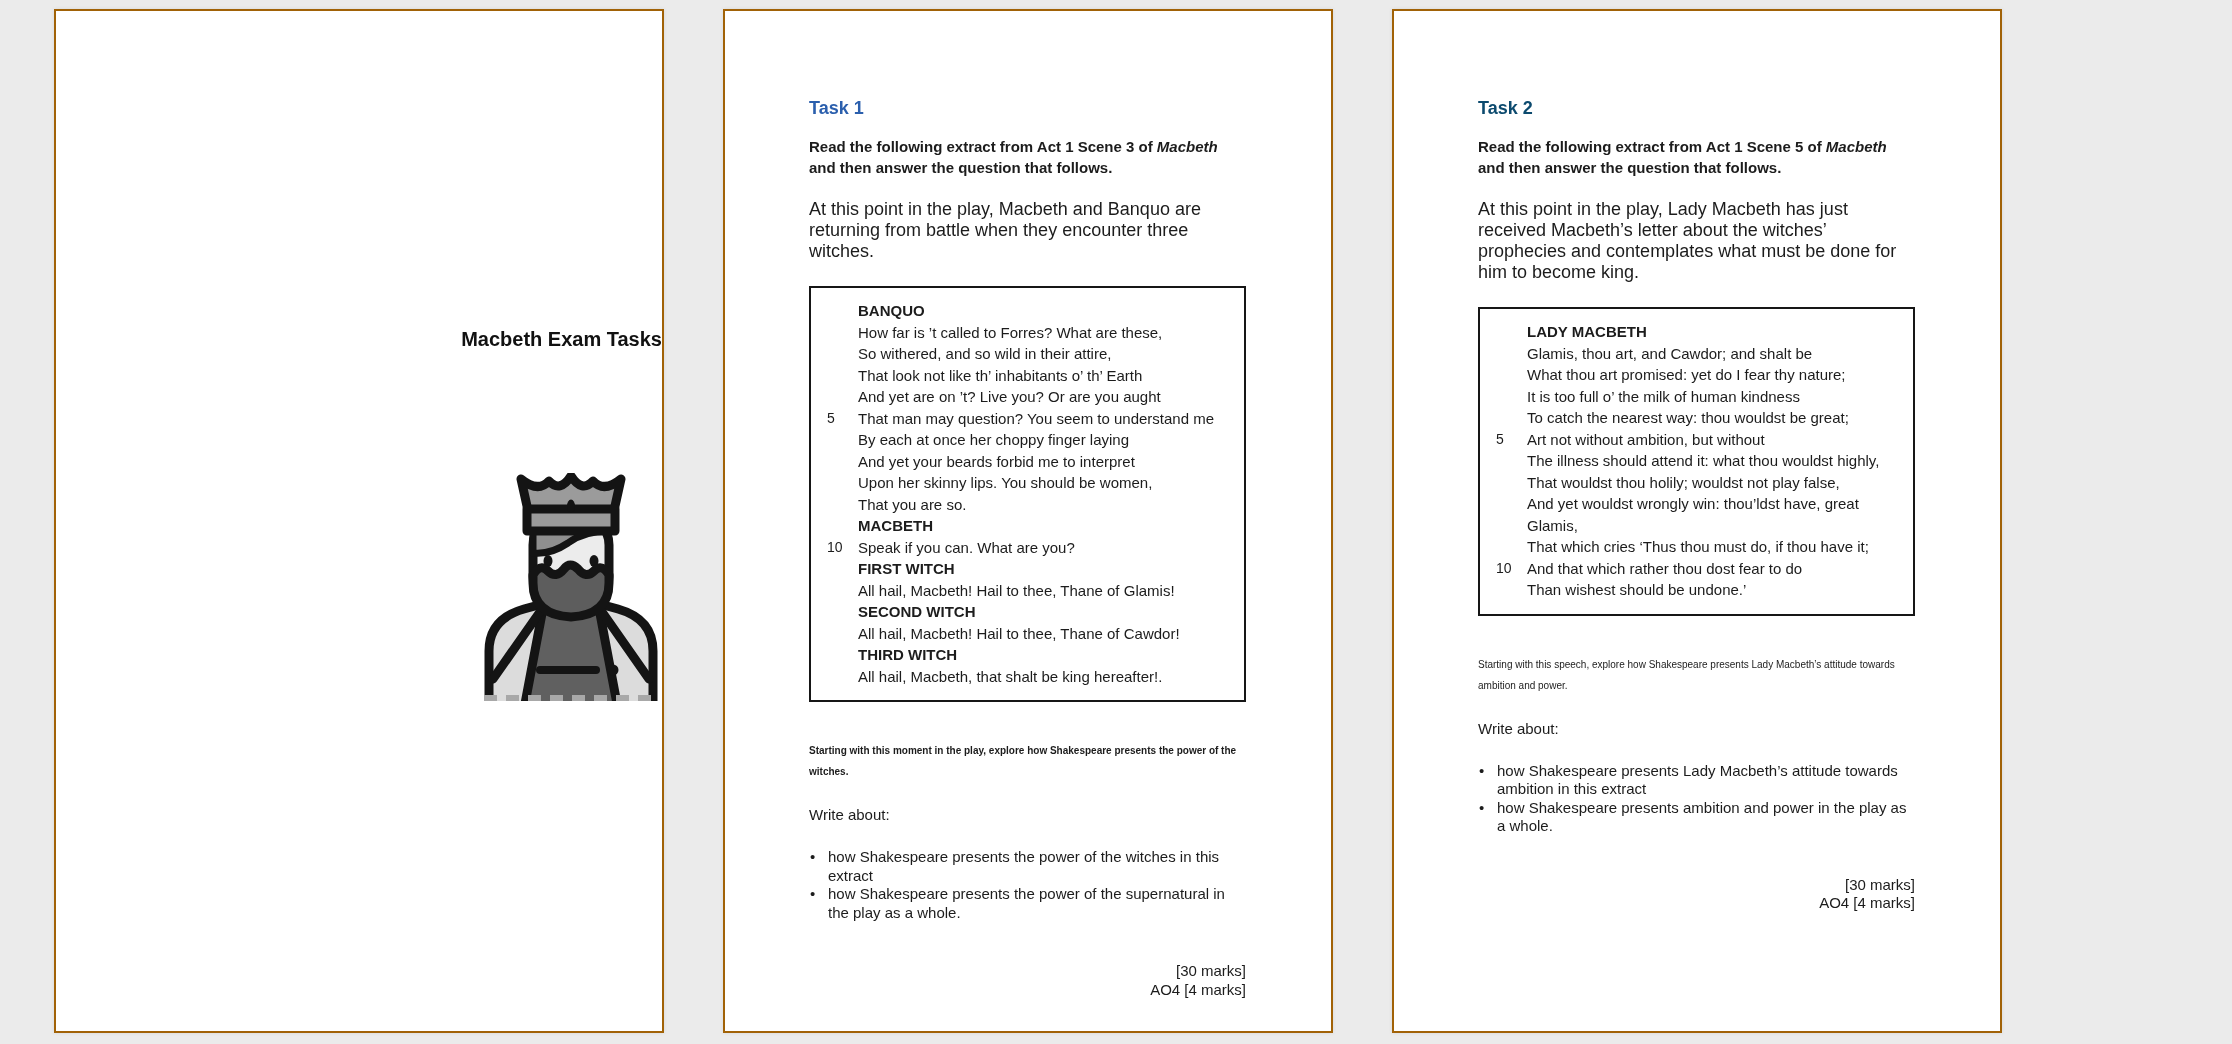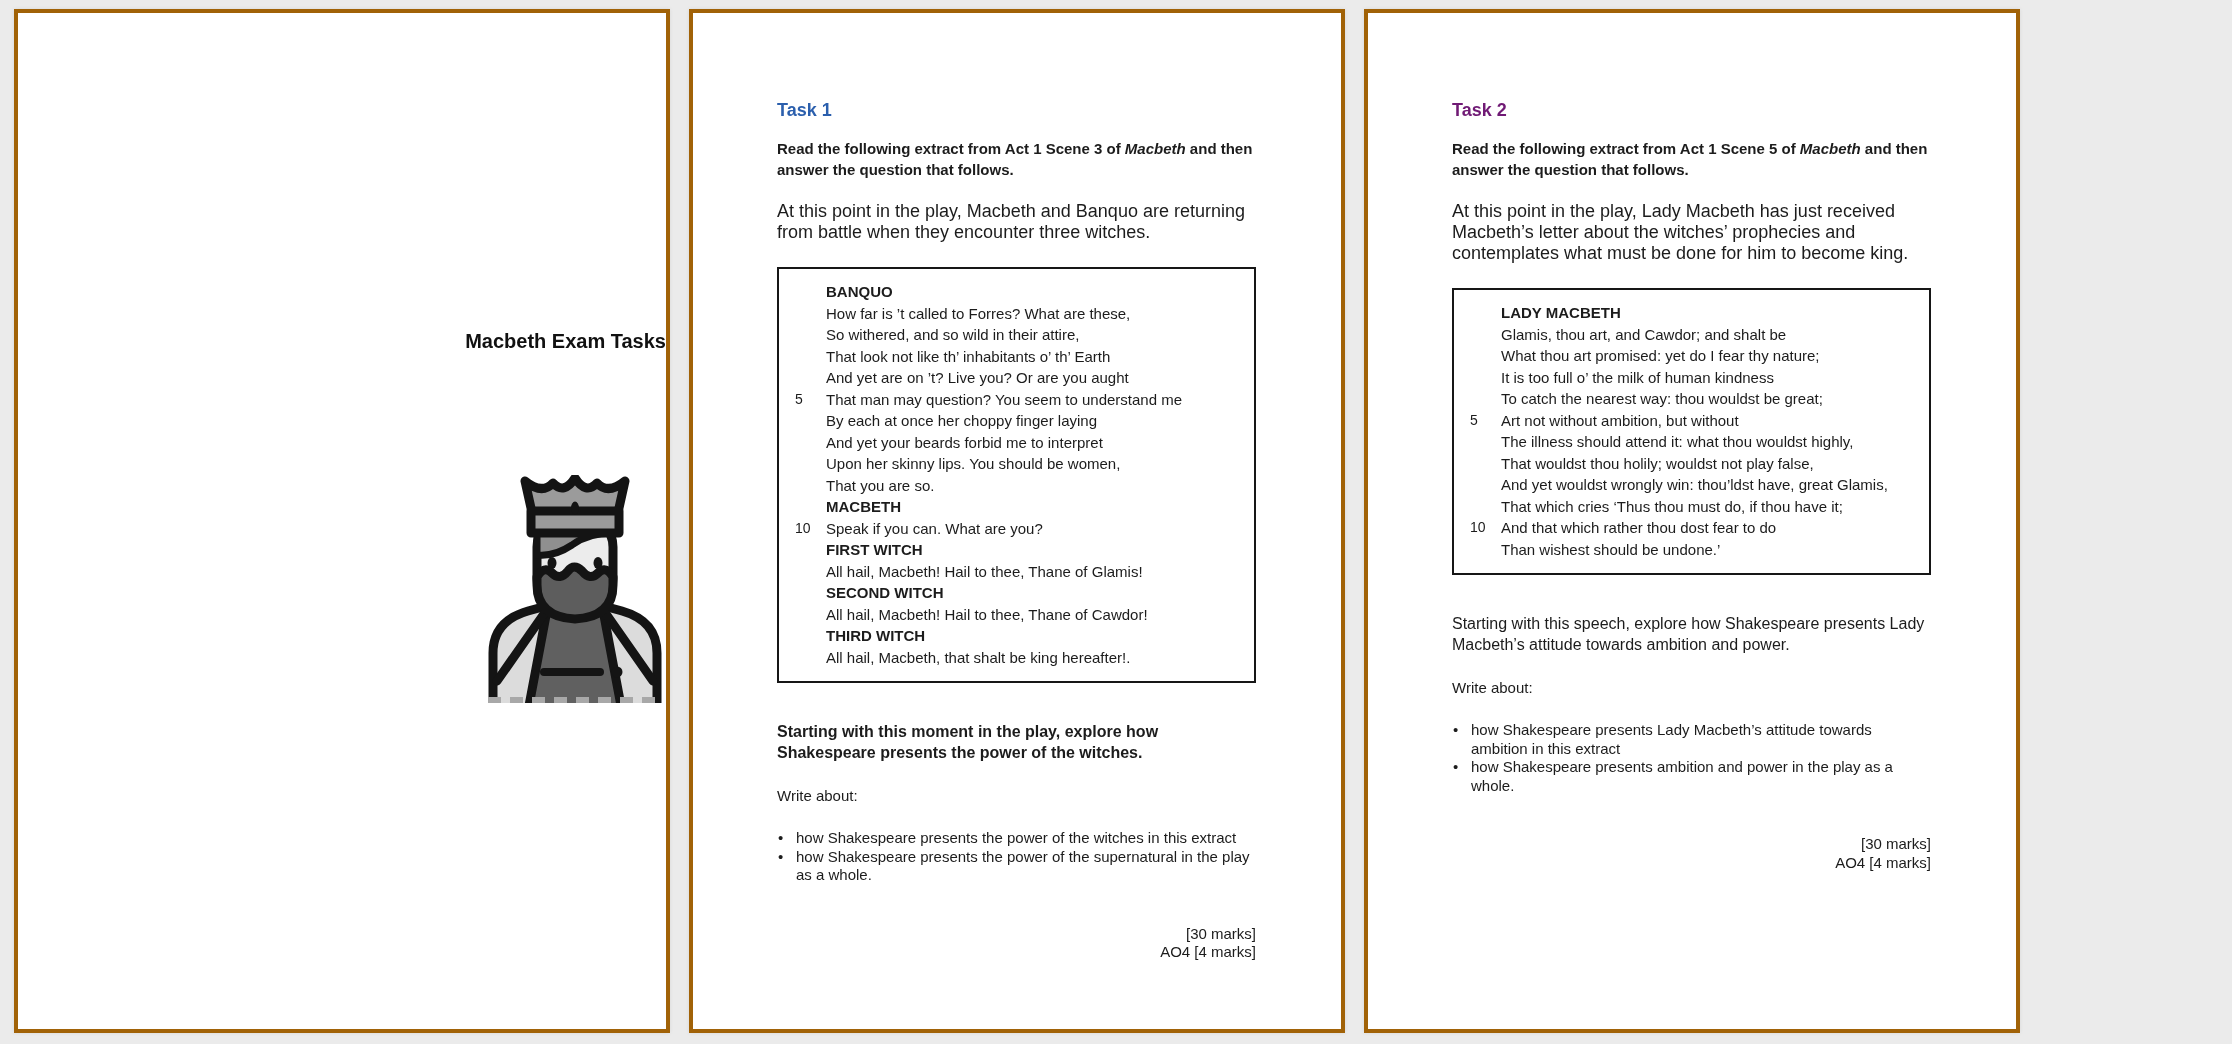--- a/index.html
+++ b/index.html
@@ -11,55 +11,56 @@
     -webkit-font-smoothing:antialiased;
   }
   .canvas{
     box-sizing:border-box;
     width:2232px;height:1044px;
     padding:9px 14px;
     display:flex;gap:19px;
   }
   .page{
     box-sizing:border-box;
-    width:656px;height:1024px;
+    width:610px;height:1024px;
     background:#ffffff;
-    border:4px solid #a16207;
+    border:2px solid #a16207;
     box-shadow:0 0 4px rgba(0,0,0,.08);
     overflow:hidden;
     flex:0 0 auto;
+    margin-left:40px;
   }
   
   .cover{display:flex;flex-direction:column;align-items:flex-end;}
   .cover-title{
     margin-top:315px;
     font-size:20px;font-weight:700;color:#111;
     line-height:26px;
   }
   .cover-icon{margin-top:121px;width:182px;height:228px;}
   
   .task{box-sizing:border-box;padding:86px 85px 0 84px;}
   .task-label{font-size:18px;font-weight:700;line-height:22px;margin:0;}
   .accent-1{color:#2b5fad;}
-  .accent-2{color:#701a75;}
+  .accent-2{color:#0c4a6e;}
   .intro{margin:17px 0 0;font-weight:700;font-size:15px;line-height:21px;}
   .intro .it{font-style:italic;}
   .context{margin:21px 0 0;font-size:18px;line-height:21px;}
   .extract-box{
     margin-top:24px;
     border:2px solid #161616;
     padding:12px 20px 13px 47px;
   }
   .x-row{position:relative;font-size:15px;line-height:21.5px;}
   .x-num{
     position:absolute;left:-31px;top:0;width:26px;
     font-size:14px;
   }
   .x-text.speaker{font-weight:700;}
-  .question{margin:38px 0 0;font-size:16px;line-height:21px;}
+  .question{margin:38px 0 0;font-size:10px;line-height:21px;}
   .q-bold{font-weight:700;}
   .write-about{margin:22px 0 0;font-size:15px;line-height:21px;}
   ul.bullets{list-style:none;margin:23px 0 0;padding:0;}
   ul.bullets li{
     position:relative;padding-left:19px;
     font-size:15px;line-height:18.5px;
   }
   ul.bullets li::before{content:"\2022";position:absolute;left:1px;}
   .marks{margin:40px 0 0;text-align:right;font-size:15px;line-height:18.5px;}
 </style>

